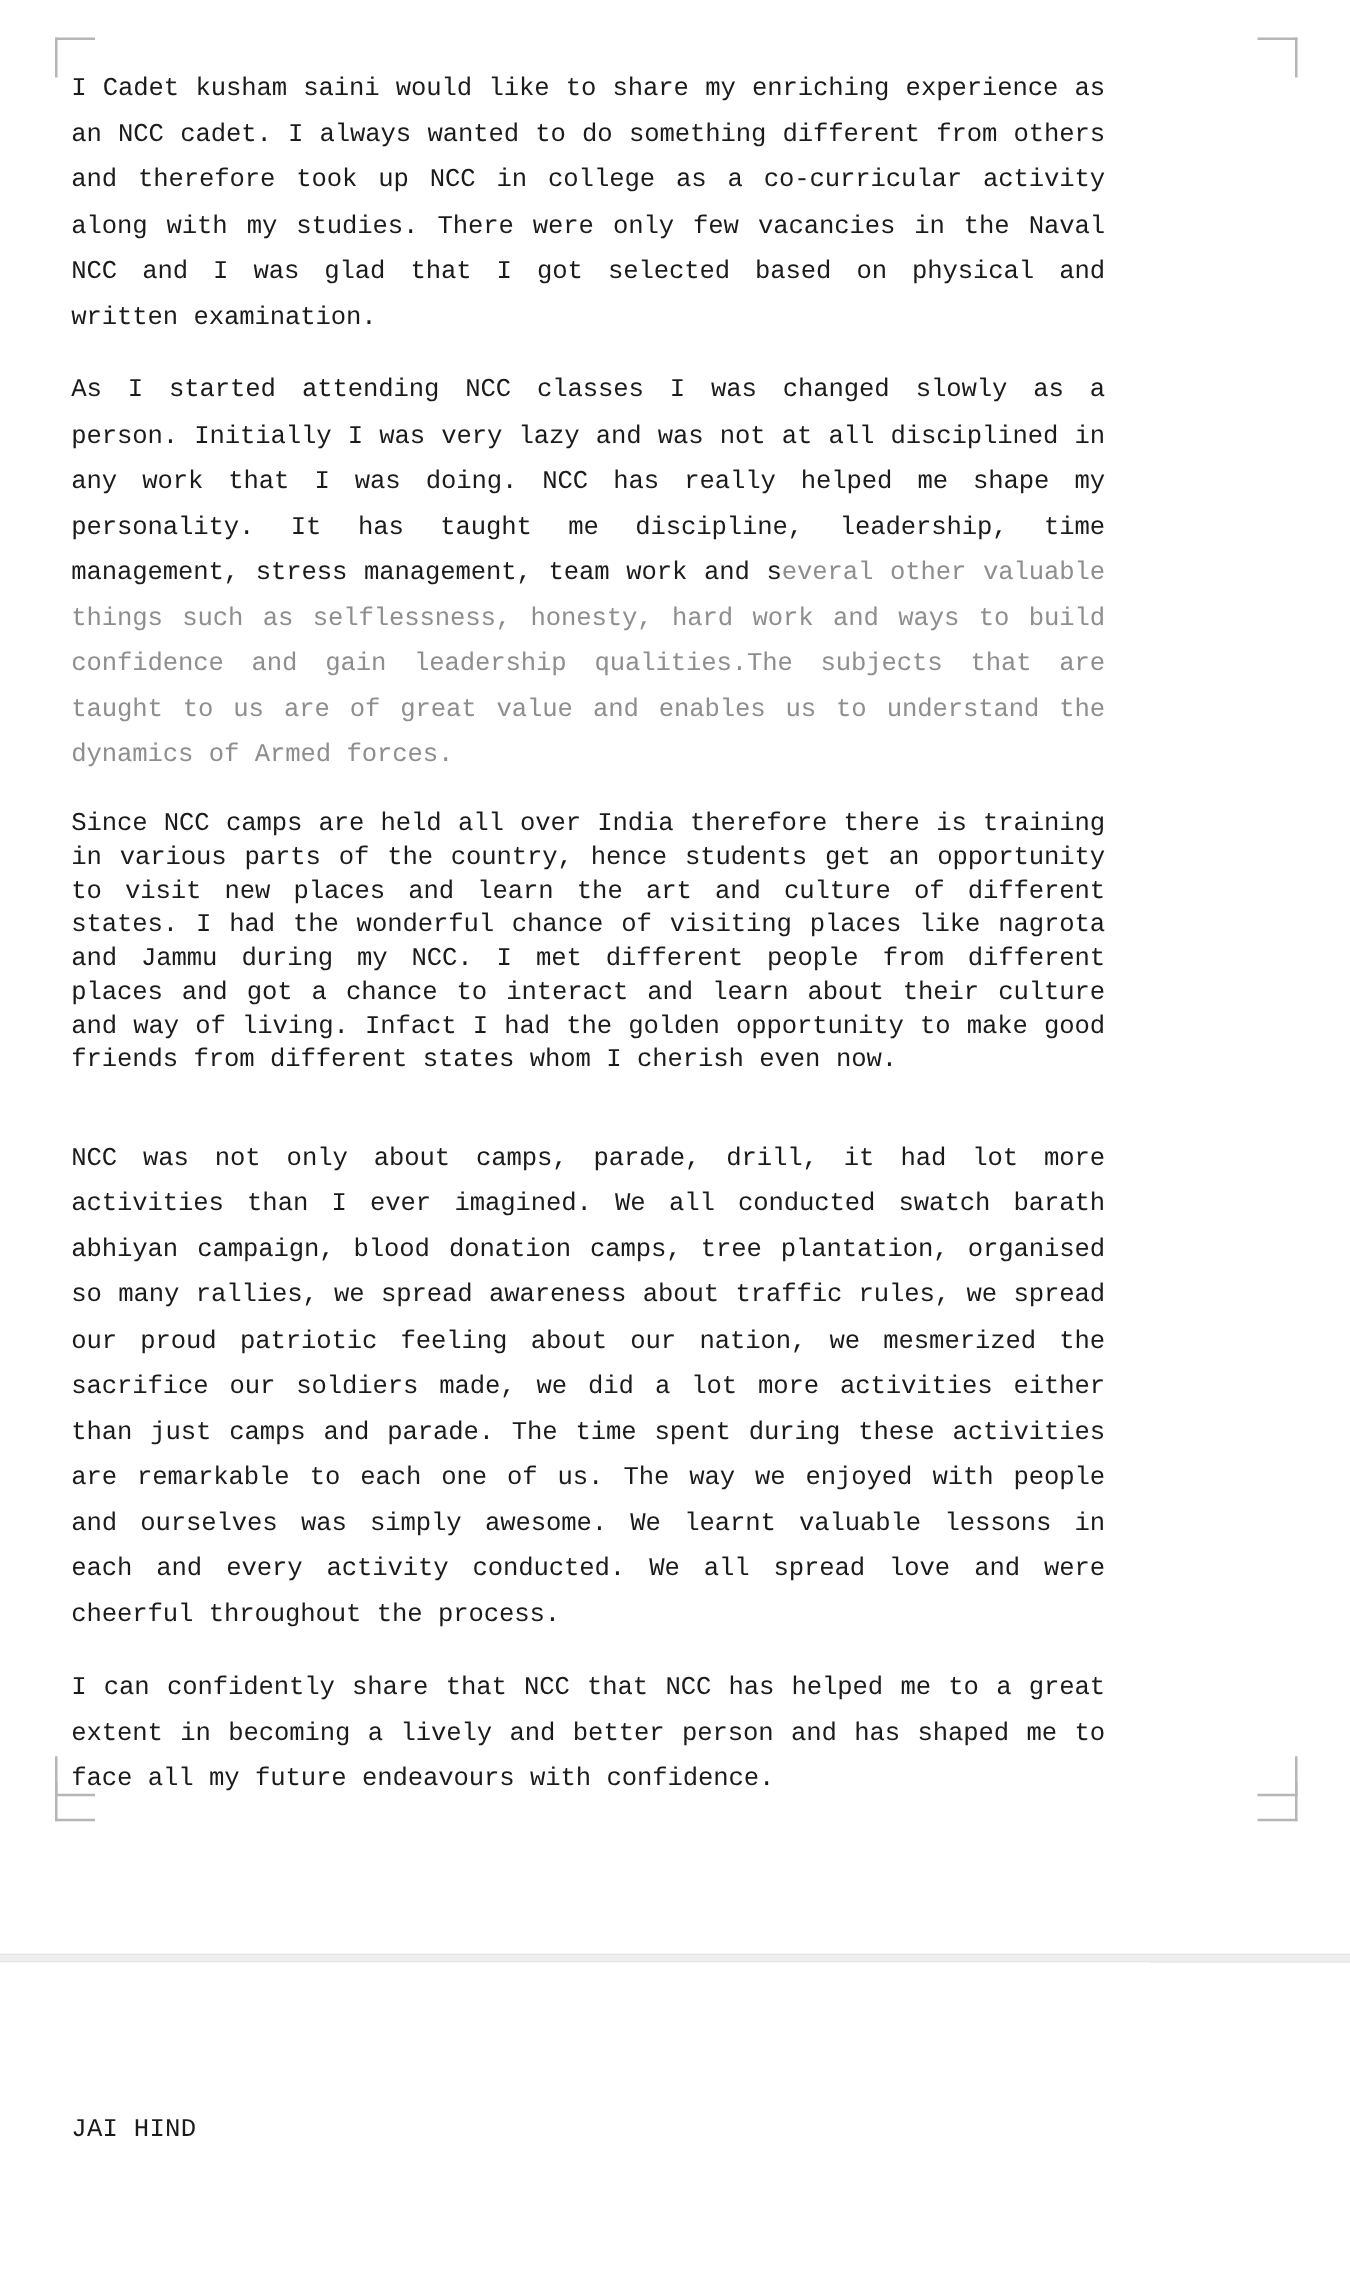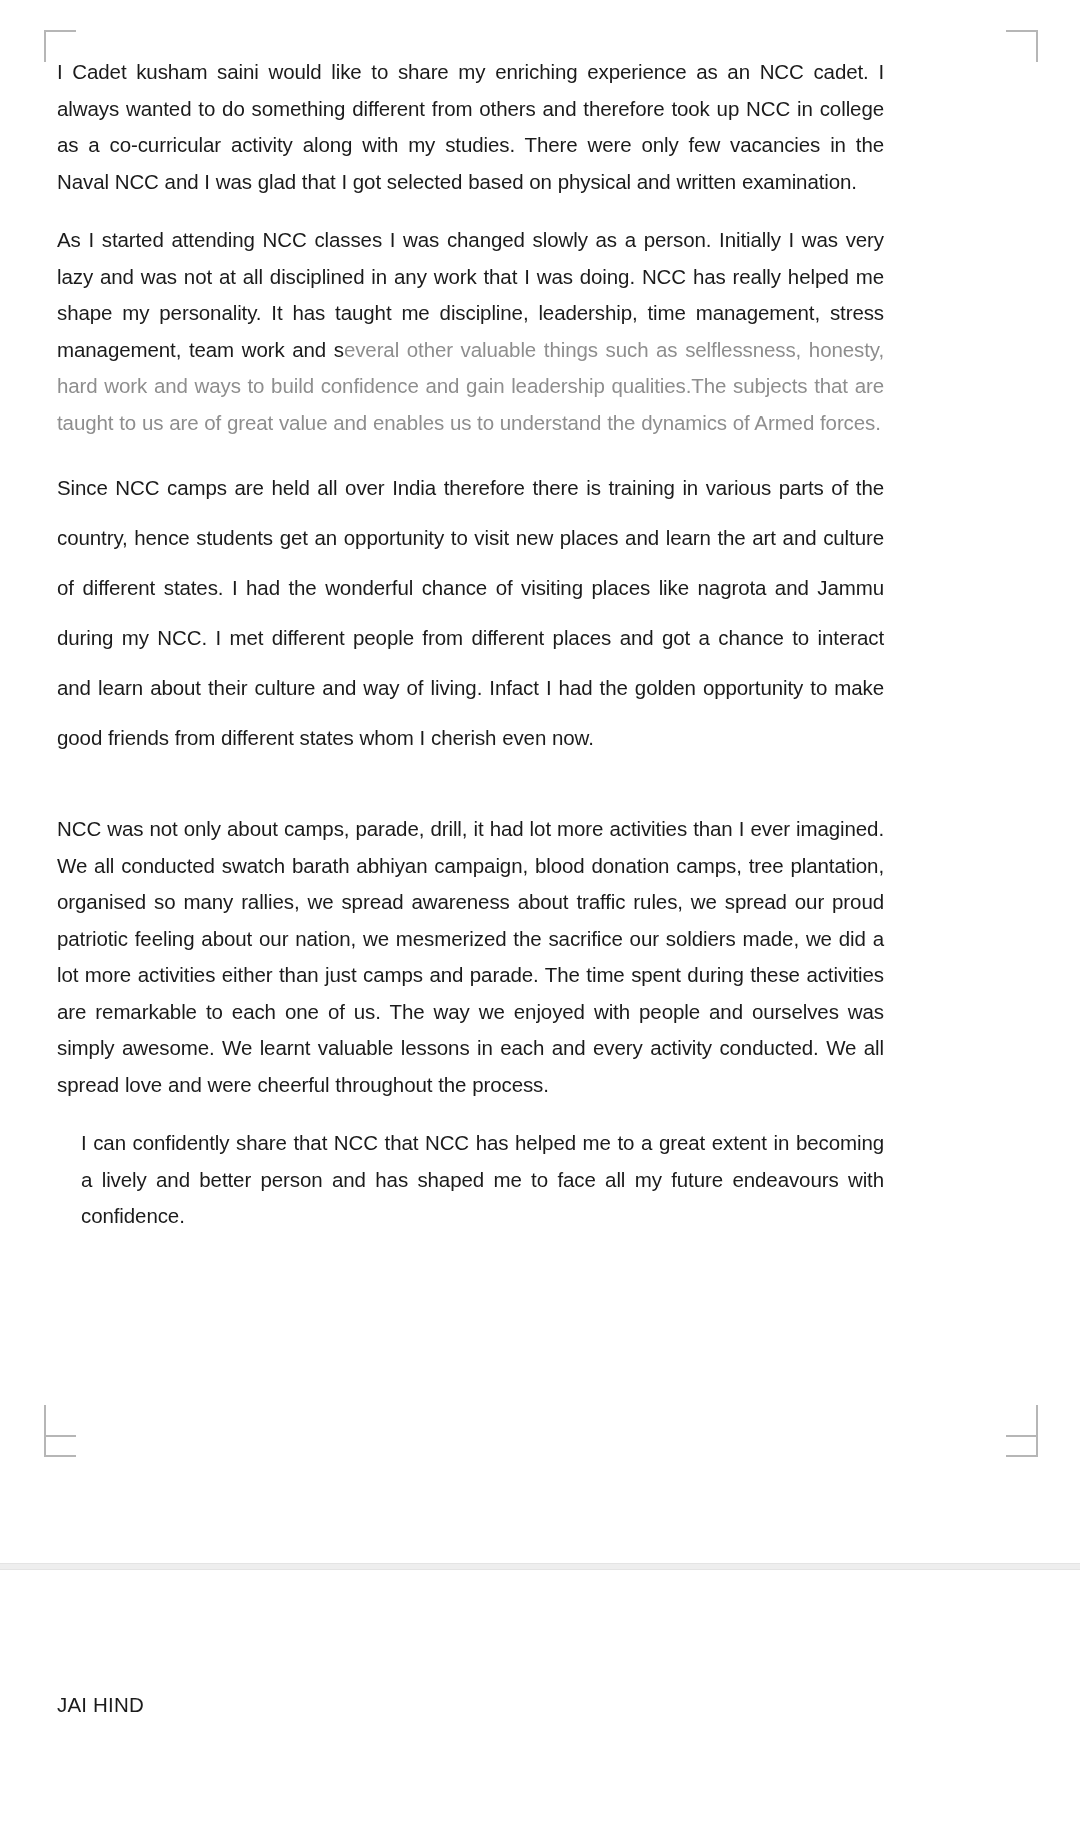--- a/index.html
+++ b/index.html
@@ -21,20 +21,21 @@
     background: #ffffff;
     overflow: hidden;
   }
 
   
   .page {
     position: absolute;
     left: 0;
     width: 888px;
     background: #ffffff;
+    font-family: Liberation Mono, monospace;
   }
   .page-one { top: 0; height: 1563px; }
   .page-two { top: 1570px; height: 266px; padding-left: 32px; }
 
   .page-gap {
     position: absolute;
     left: 0;
     top: 1563px;
     width: 1080px;
     height: 7px;
@@ -76,26 +77,26 @@
   p.para {
     margin: 0 0 22px 0;
     font-size: 20.5px;
     line-height: 36.5px;
     color: #1b1b1b;
     text-align: justify;
     text-justify: inter-word;
     letter-spacing: -0.1px;
     word-spacing: 0.2px;
   }
-  p.para:last-child { margin-bottom: 0; margin-left: 24px; }
+  p.para:last-child { margin-bottom: 0; }
 
   
   p.para.extra-lead-before { margin-top: 48px; }
   
-  p.para.loose { line-height: 50px; }
+  p.para.loose { line-height: 27px; }
 
   .faded { color: #8e8e8e; }
 
   .jai-hind {
     position: absolute;
     left: 57px;
     top: 120px;
     font-size: 20.5px;
     line-height: 30px;
     color: #1b1b1b;

